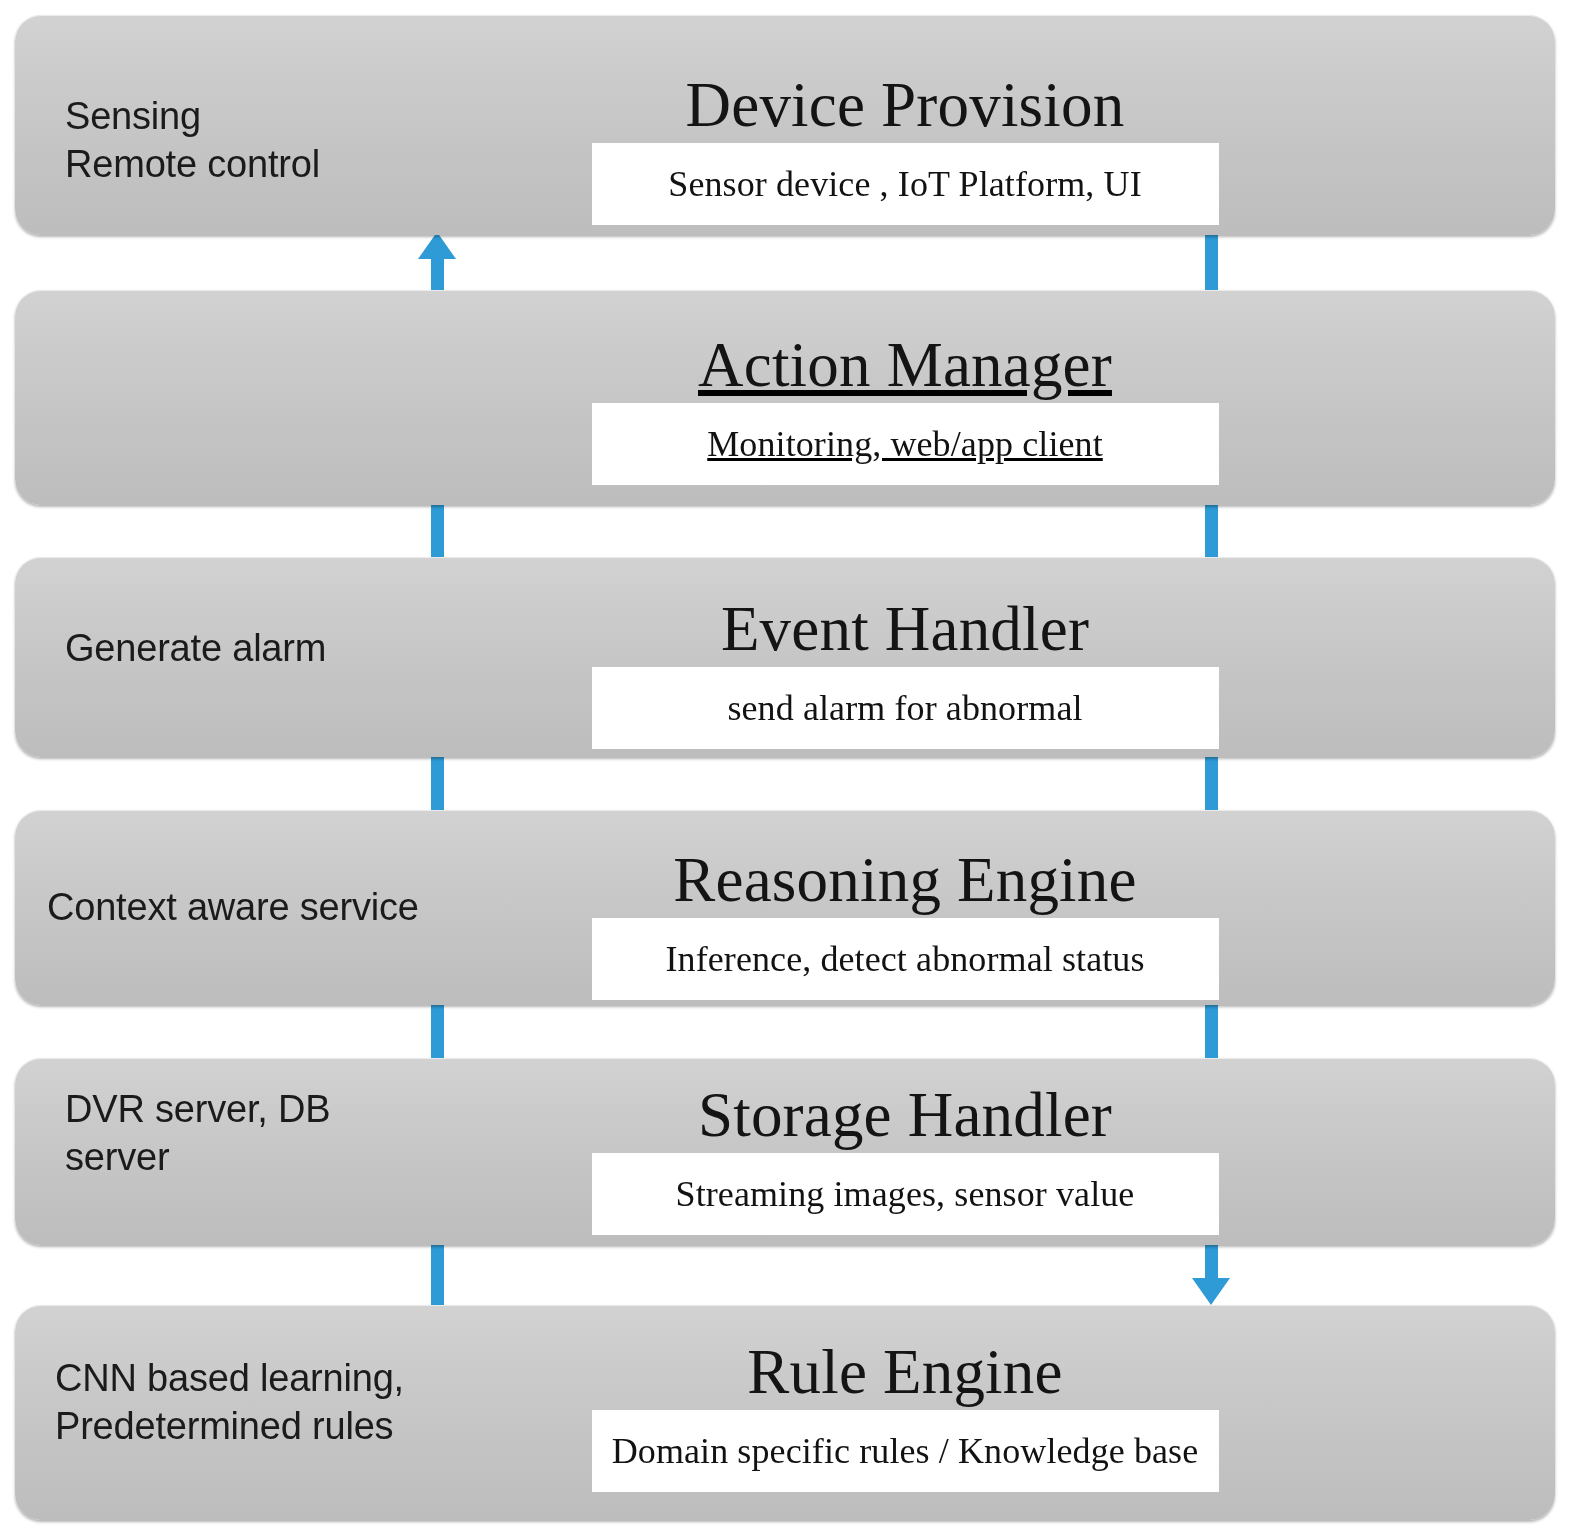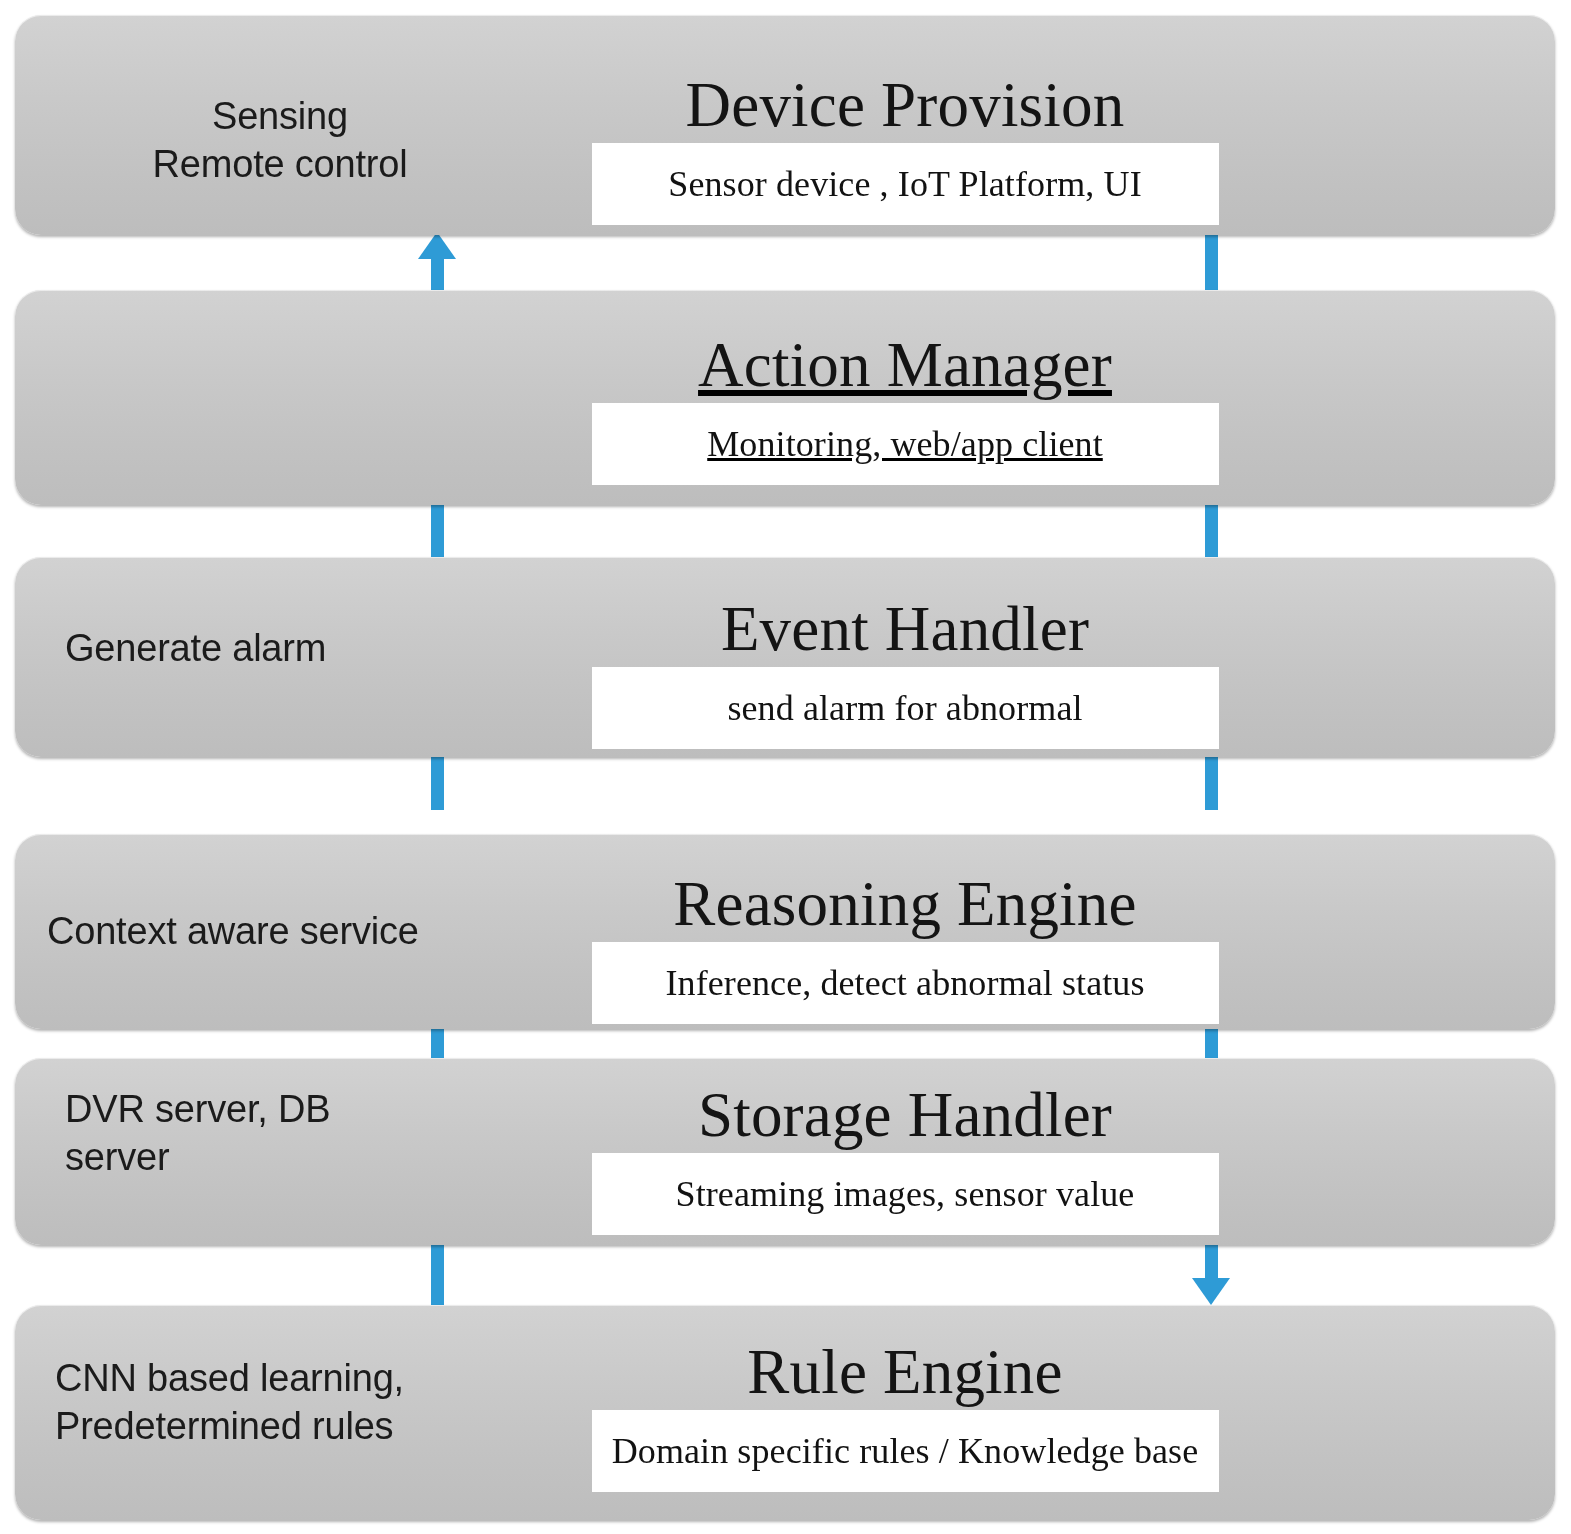--- a/index.html
+++ b/index.html
@@ -108,21 +108,21 @@
   <div class="connector" style="left:431px; top:1245px; height:60px;"></div>
 
   <div class="connector" style="left:1205px; top:235px; height:55px;"></div>
   <div class="connector" style="left:1205px; top:505px; height:52px;"></div>
   <div class="connector" style="left:1205px; top:757px; height:53px;"></div>
   <div class="connector" style="left:1205px; top:1005px; height:53px;"></div>
   <div class="connector" style="left:1205px; top:1245px; height:36px;"></div>
   <div class="arrow-head arrow-down" style="left:1192px; top:1278px;"></div>
 
   <div class="layer" style="top:15px; height:220px;">
-    <div class="layer-note" style="top:78px;text-align:center;">Sensing
+    <div class="layer-note" style="top:78px;">Sensing
 Remote control</div>
     <div class="layer-center" style="top:55px;">
       <div class="layer-title">Device Provision</div>
       <div class="layer-detail">Sensor device , IoT Platform, UI</div>
     </div>
   </div>
 
   <div class="layer" style="top:290px; height:215px;">
     <div class="layer-center" style="top:40px;text-decoration:underline;">
       <div class="layer-title">Action Manager</div>
@@ -131,21 +131,21 @@
   </div>
 
   <div class="layer" style="top:557px; height:200px;">
     <div class="layer-note" style="top:68px;">Generate alarm</div>
     <div class="layer-center" style="top:37px;">
       <div class="layer-title">Event Handler</div>
       <div class="layer-detail">send alarm for abnormal</div>
     </div>
   </div>
 
-  <div class="layer" style="top:834px; height:195px;">
+  <div class="layer" style="top:810px; height:195px;">
     <div class="layer-note" style="left:32px; width:470px; top:74px;">Context aware service</div>
     <div class="layer-center" style="top:35px;">
       <div class="layer-title">Reasoning Engine</div>
       <div class="layer-detail">Inference, detect abnormal status</div>
     </div>
   </div>
 
   <div class="layer" style="top:1305px; height:215px;">
     <div class="layer-note" style="left:40px; width:460px; top:50px;">CNN based learning,
 Predetermined rules</div>

